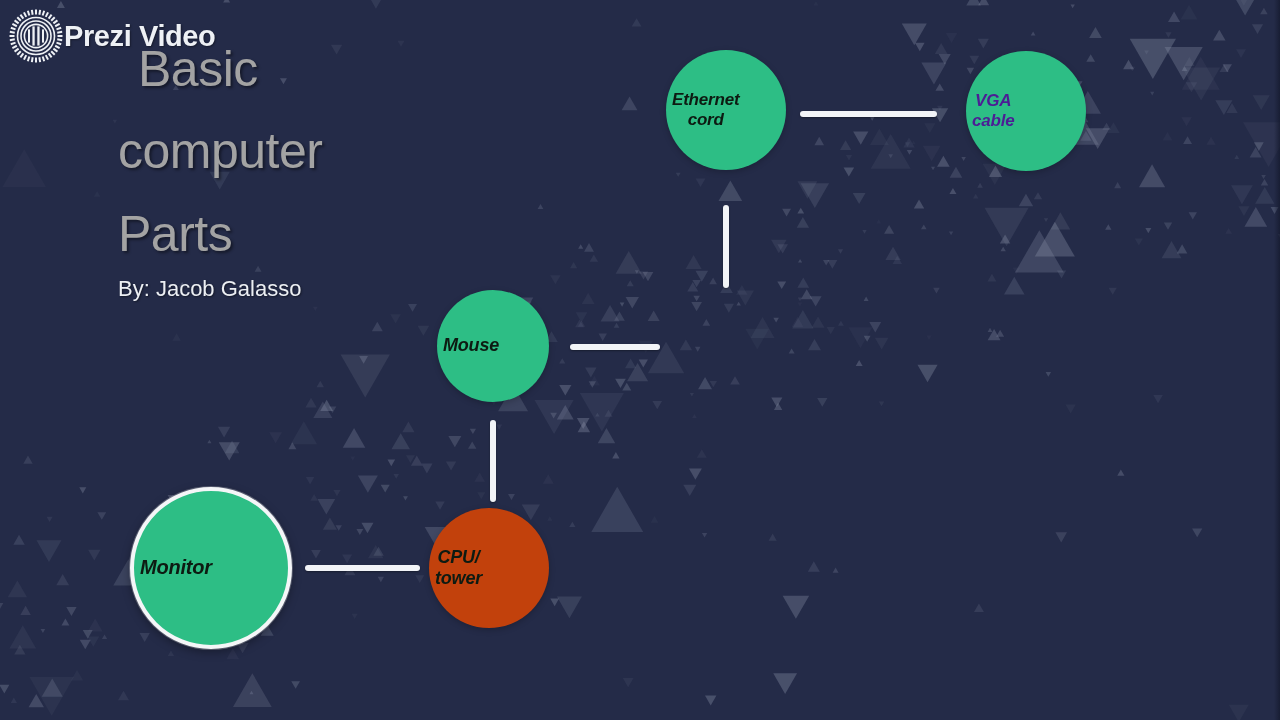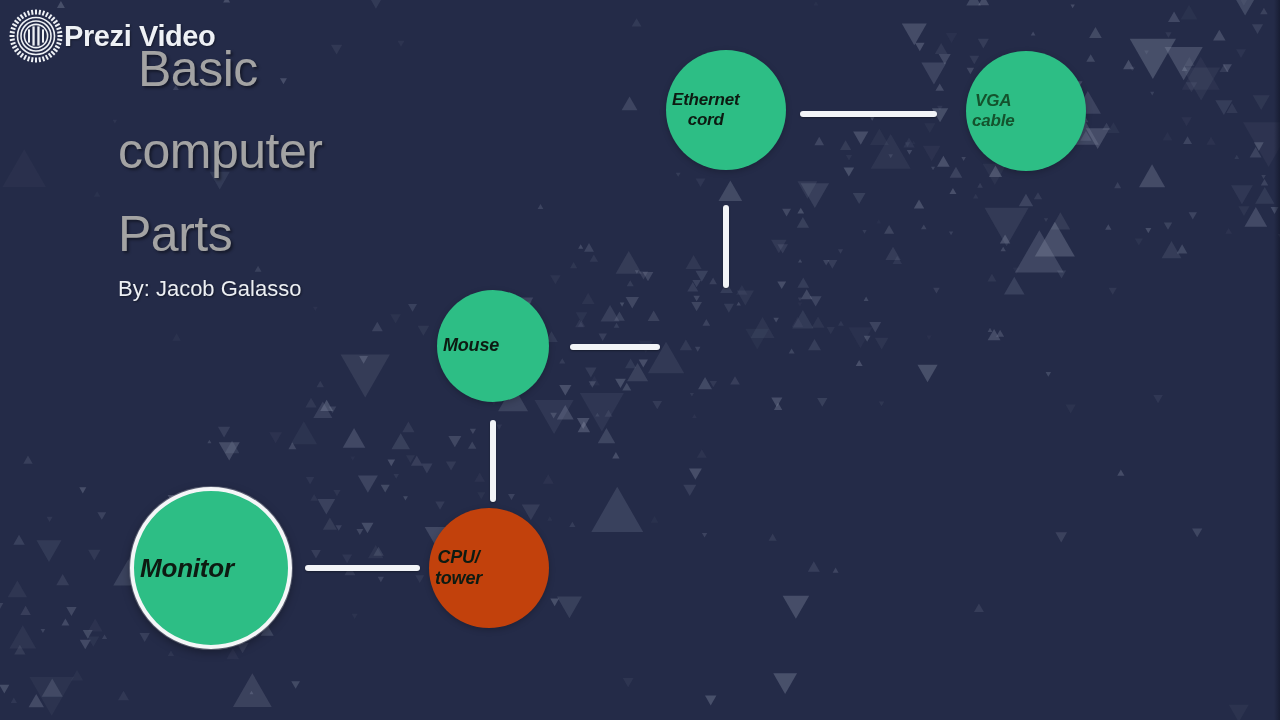--- a/index.html
+++ b/index.html
@@ -559,30 +559,30 @@
       <div class="edge h" id="edge-mouse-keyboard" style="left: 570px; top: 344px; width: 90px; background: rgb(242, 244, 247);"></div>
       <div class="edge v" id="edge-mouse-cpu" style="left: 490px; top: 420px; height: 82px; background: rgb(242, 244, 247);"></div>
       <div class="edge h" id="edge-monitor-cpu" style="left: 305px; top: 565px; width: 115px; background: rgb(242, 244, 247);"></div>
       <div class="node" style="left: 666px; top: 50px; width: 120px; height: 120px; background: rgb(45, 190, 133);">
         <div class="node-label" style="font-size: 17px; color: rgb(13, 27, 18);">
           <div>Ethernet</div>
           <div>cord</div>
         </div>
       </div>
       <div class="node" style="left: 966px; top: 51px; width: 120px; height: 120px; background: rgb(45, 190, 133);">
-        <div class="node-label" style="font-size: 17px; color: #14532d;">
+        <div class="node-label" style="font-size: 17px; color: #4c1d95;">
           <div>VGA</div>
           <div>cable</div>
         </div>
       </div>
       <div class="node" style="left: 437px; top: 290px; width: 112px; height: 112px; background: rgb(45, 190, 133);">
         <div class="node-label" style="font-size: 18px; color: rgb(13, 27, 18);">Mouse</div>
       </div>
       <div class="node selected" style="left: 130px; top: 487px; width: 162px; height: 162px; background: rgb(45, 190, 133);">
-        <div class="node-label" style="font-size: 26px; color: rgb(13, 27, 18);">Monitor</div>
+        <div class="node-label" style="font-size: 20px; color: rgb(13, 27, 18);">Monitor</div>
       </div>
       <div class="node" style="left: 429px; top: 508px; width: 120px; height: 120px; background: #c2410c;">
         <div class="node-label" style="font-size: 18px; color: rgb(13, 27, 18);">
           <div>CPU/</div>
           <div>tower</div>
         </div>
       </div>
     </div>
 
   <div id="title-block">

